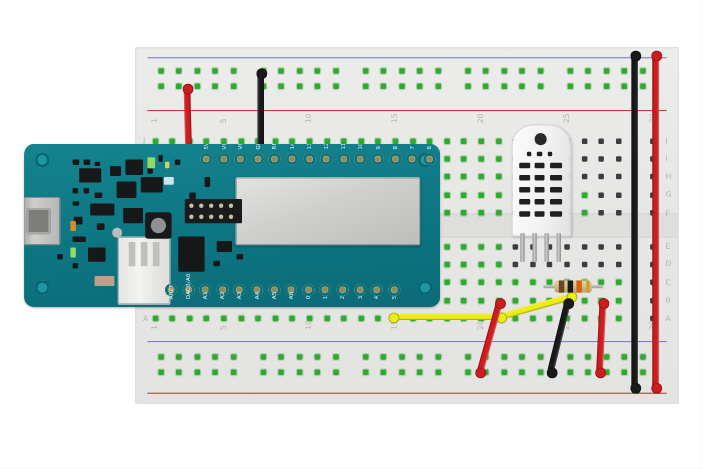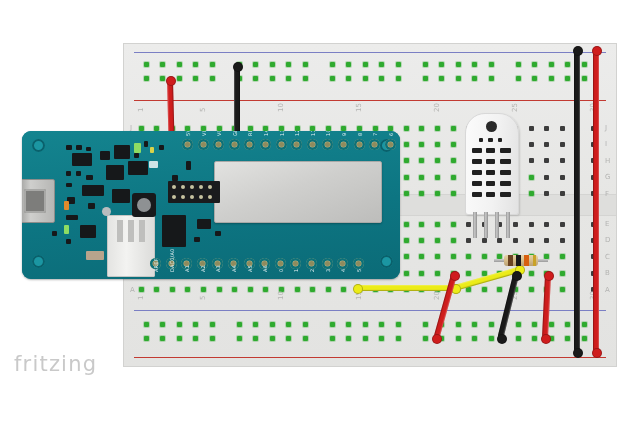--- a/index.html
+++ b/index.html
@@ -889,15 +889,14 @@
     <div class="res-lead" style="left:0;"></div>
     <div class="res-lead" style="left:42px;"></div>
     <div class="res-body">
       <div class="res-band" id="band0" style="left: 4px; width: 5px; background: rgb(107, 68, 35);"></div>
       <div class="res-band" id="band1" style="left: 12px; width: 5px; background: rgb(26, 26, 26);"></div>
       <div class="res-band" id="band2" style="left: 20px; width: 5px; background: rgb(216, 96, 15);"></div>
       <div class="res-band" id="band3" style="left: 29px; width: 3px; background: rgb(201, 162, 39);"></div>
     </div>
   </div>
 
-  <div class="watermark">fritzing</div>
 
 </div>
 
 </body></html>

